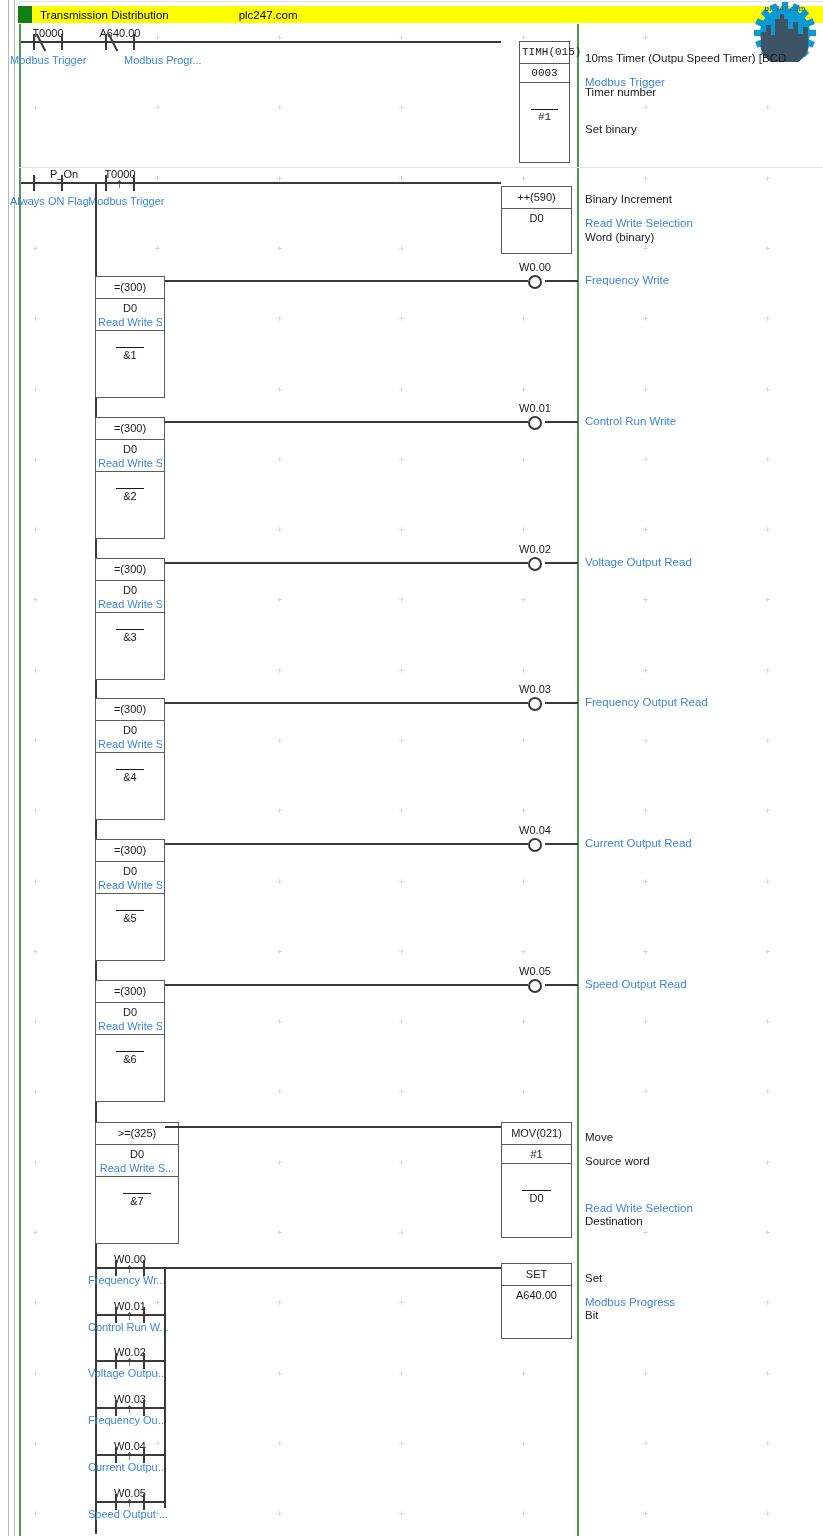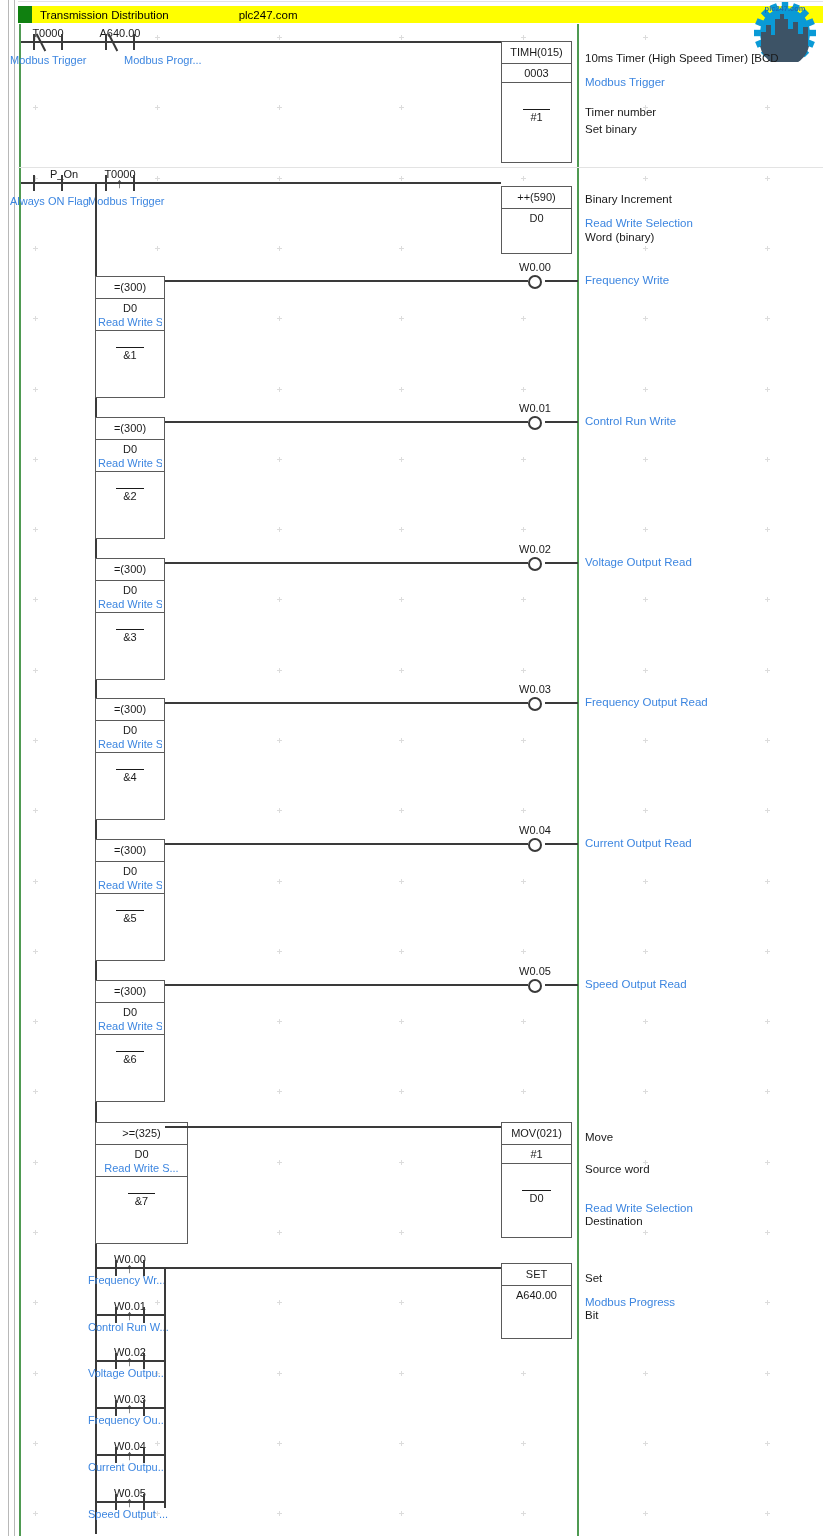--- a/index.html
+++ b/index.html
@@ -364,30 +364,30 @@
   <div class="sym-label" style="left:10px; top:54px;">Modbus Trigger</div>
 
   <div class="contact-label" style="left:86px; top:27px; width:68px;">A640.00</div>
   <div class="contact" style="left:103px; top:34px;">
     <div class="bar l"></div>
     <div class="bar r"></div>
     <div class="slash"></div>
   </div>
   <div class="sym-label" style="left:100px; top:54px;padding-left:24px;">Modbus Progr...</div>
 
-  <div class="fb" style="left:501px; top:41px; width:71px; height:122px;">
+  <div class="fb" style="left:519px; top:41px; width:51px; height:122px;font-family:Liberation Mono, monospace;">
     <div class="fb-row fb-head">TIMH(015)</div>
     <div class="fb-row fb-op bordered">0003</div>
     <div class="fb-row fb-op" style="padding-top:26px;">
       <span class="ovl">#1</span>
     </div>
   </div>
-  <div class="cmt black" style="left:585px; top:52px;">10ms Timer (High Speed Timer) [BCD</div>
+  <div class="cmt black" style="left:585px; top:52px;">10ms Timer (Outpu Speed Timer) [BCD</div>
   <div class="cmt blue" style="left:585px; top:76px;">Modbus Trigger</div>
-  <div class="cmt black" style="left:585px; top:106px;">Timer number</div>
+  <div class="cmt black" style="left:585px; top:86px;">Timer number</div>
   <div class="cmt black" style="left:585px; top:123px;">Set binary</div>
 
   <div class="wire-h" style="left:21px; top:182px; width:480px;"></div>
 
   <div class="contact-label" style="left:30px; top:168px; width:68px;">P_On</div>
   <div class="contact" style="left:31px; top:175px;">
     <div class="bar l"></div>
     <div class="bar r"></div>
   </div>
   <div class="sym-label" style="left:10px; top:195px;">Always ON Flag</div>
@@ -466,41 +466,41 @@
         <div class="fb-row fb-op bordered">D0<span class="sym">Read Write S...</span></div>
         <div class="fb-row fb-op" style="padding-top:16px;"><span class="ovl">&amp;6</span></div>
       </div>
       <div class="wire-h" style="left:165px; top:984px; width:363px;"></div>
       <div class="wire-h" style="left:545px; top:984px; width:33px;"></div>
       <div class="coil" style="left:528px; top:979px;"></div>
       <div class="contact-label" style="left:505px; top:965px; width:60px;">W0.05</div>
       <div class="cmt blue" style="left:585px; top:978px;">Speed Output Read</div>
     </div>
 
-  <div class="fb" style="left:95px; top:1122px; width:93px; height:122px;">
+  <div class="fb" style="left:95px; top:1122px; width:84px; height:122px;">
     <div class="fb-row fb-head">&gt;=(325)</div>
     <div class="fb-row fb-op bordered">
       <span>D0</span>
       <span class="sym">Read Write S...</span>
     </div>
     <div class="fb-row fb-op" style="padding-top:16px;">
       <span class="ovl">&amp;7</span>
     </div>
   </div>
   <div class="wire-h" style="left:165px; top:1126px; width:337px;"></div>
 
   <div class="fb" style="left:501px; top:1122px; width:71px; height:116px;">
     <div class="fb-row fb-head">MOV(021)</div>
     <div class="fb-row fb-op bordered">#1</div>
     <div class="fb-row fb-op" style="padding-top:26px;">
       <span class="ovl">D0</span>
     </div>
   </div>
   <div class="cmt black" style="left:585px; top:1131px;">Move</div>
-  <div class="cmt black" style="left:585px; top:1155px;margin-top:8px;">Source word</div>
+  <div class="cmt black" style="left:585px; top:1155px;">Source word</div>
   <div class="cmt blue" style="left:585px; top:1202px;">Read Write Selection</div>
   <div class="cmt black" style="left:585px; top:1215px;text-align:right;">Destination</div>
 
   <div id="set-contacts-layer">
       <div class="wire-h" style="left:95px; top:1267px; width:71px;"></div>
       <div class="contact-label" style="left:96px; top:1253px; width:68px;">W0.00</div>
       <div class="contact" style="left:113px; top:1260px;">
         <div class="bar l"></div>
         <div class="bar r"></div>
         <div class="arrow">↑</div>

